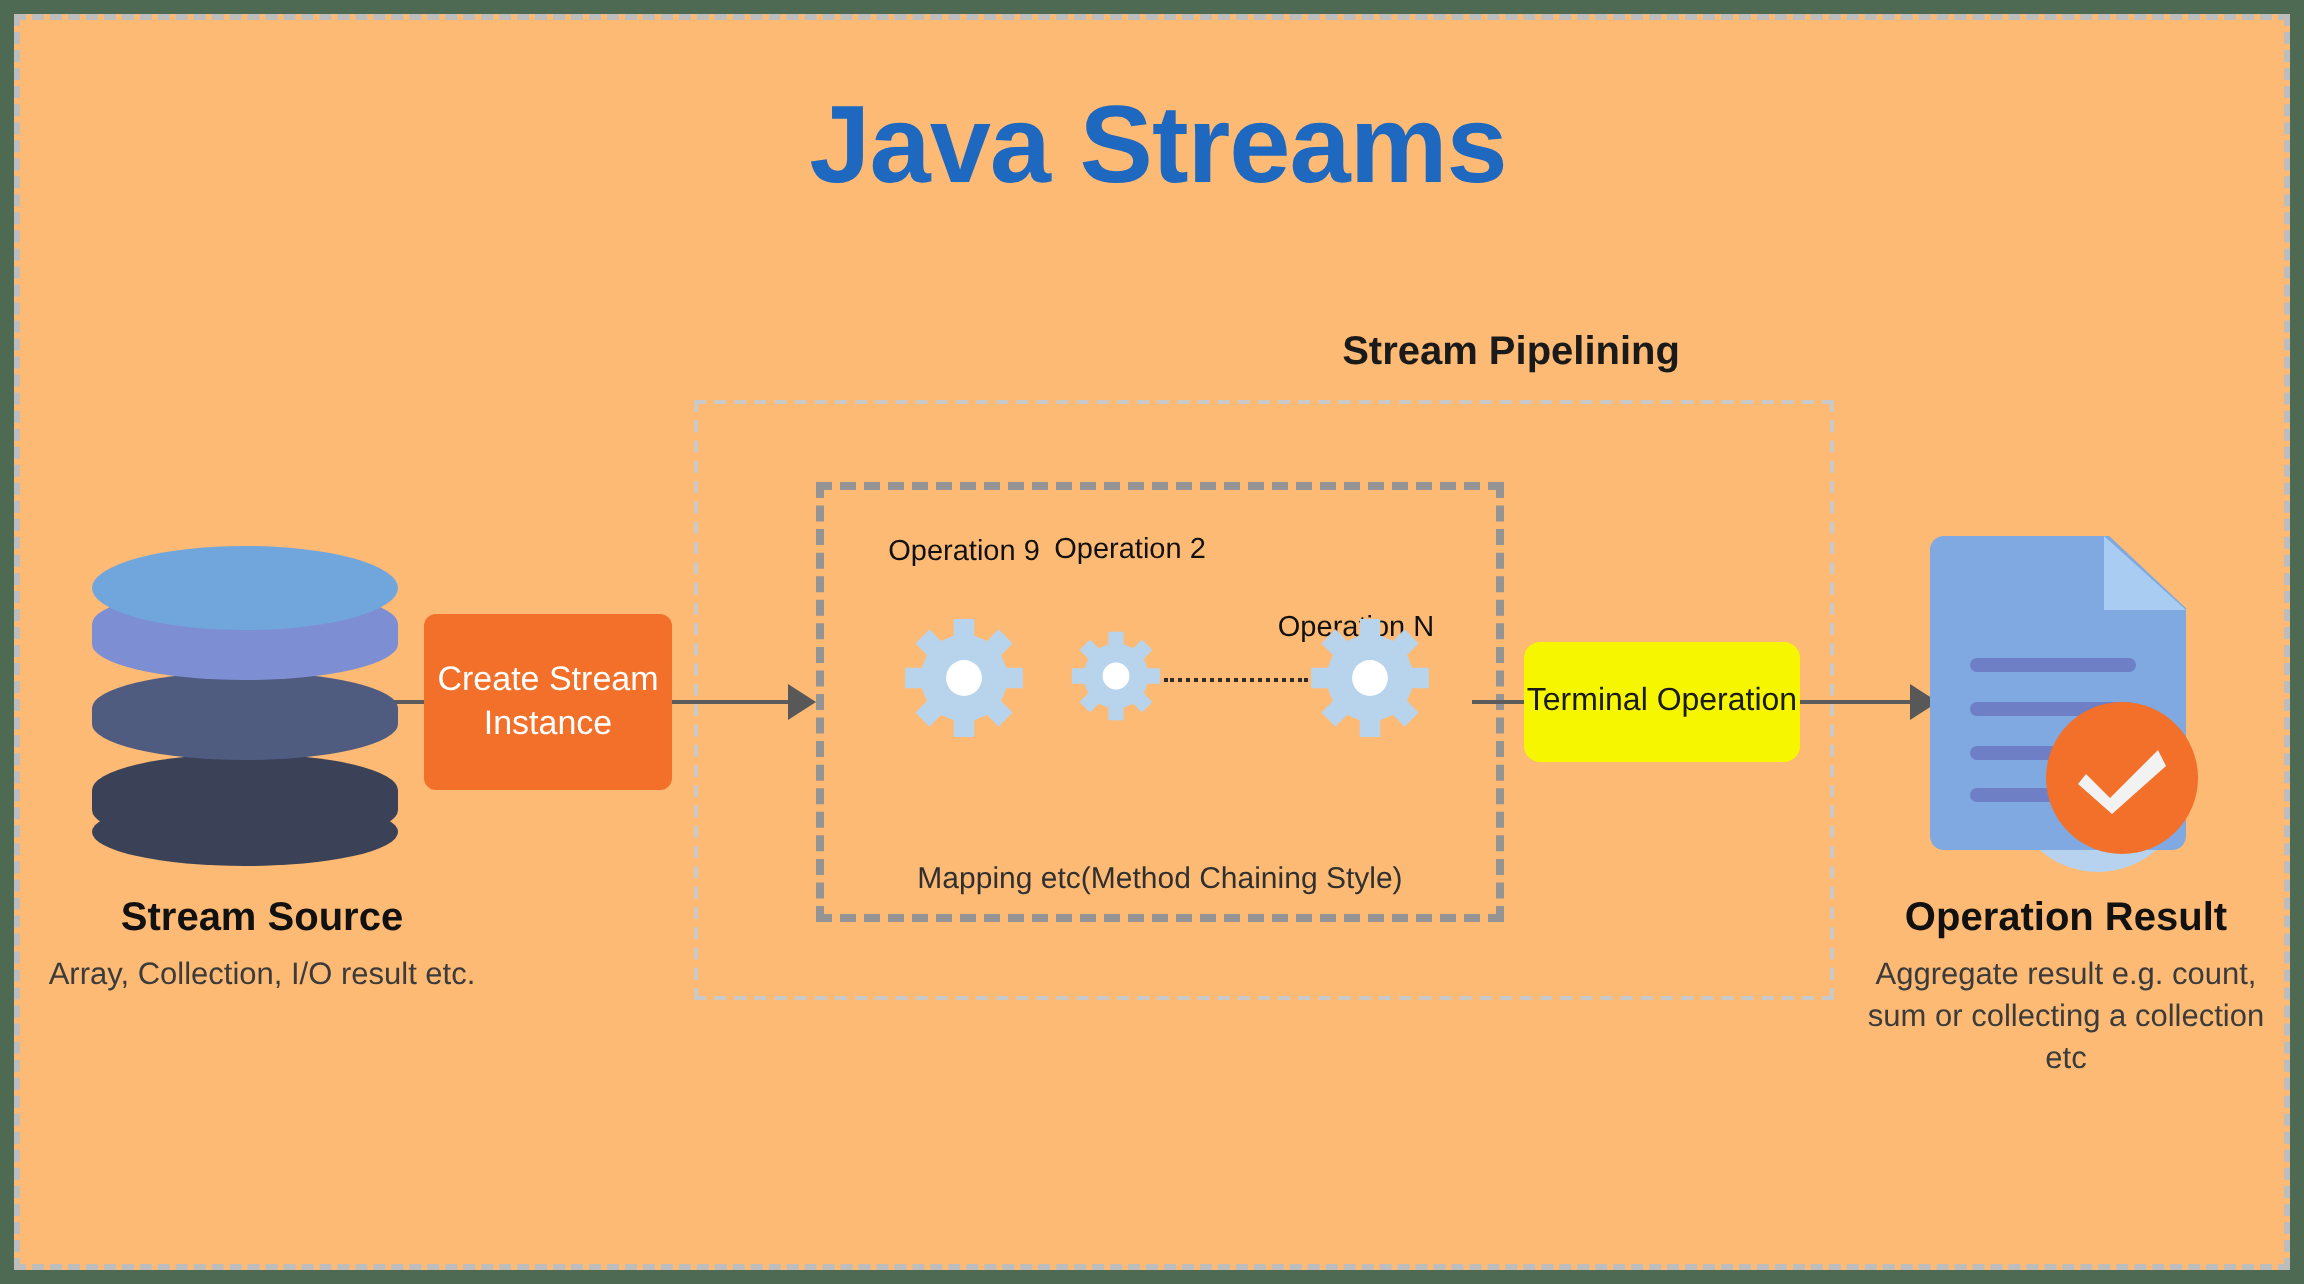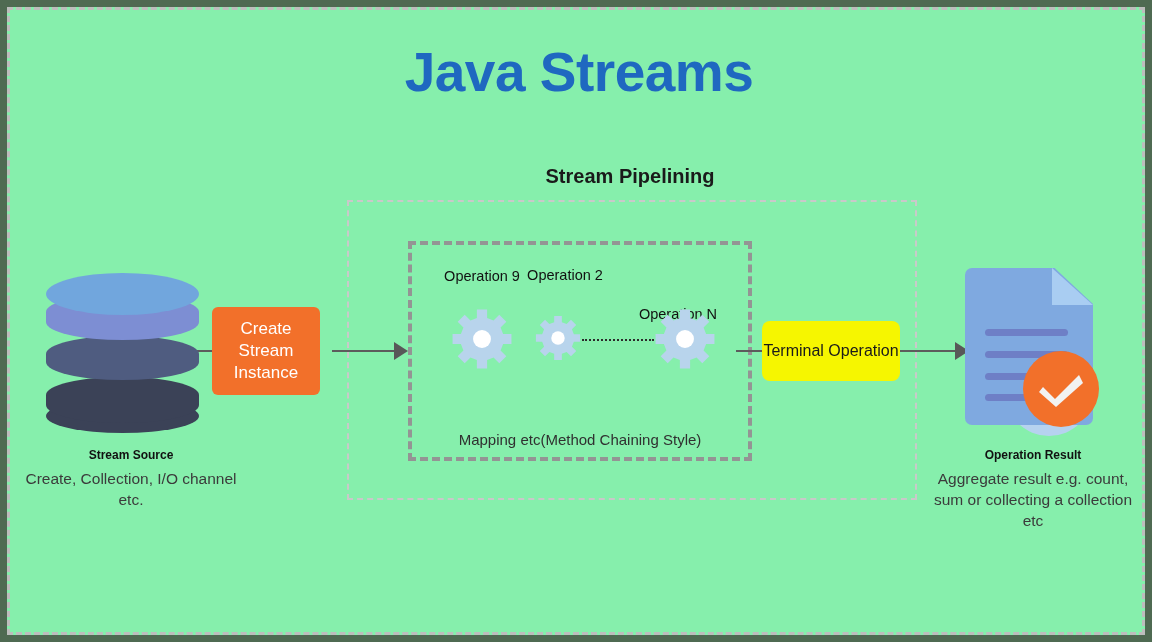--- a/index.html
+++ b/index.html
@@ -15,21 +15,21 @@
   body {
     background: #4f6a52;
   }
 
   .card {
     position: absolute;
     left: 7px;
     top: 7px;
     width: 1138px;
     height: 628px;
-    background: #86efac;
+    background: #fdba74;
     border: 3px dashed #bdbdbd;
   }
 
   
   .title {
     position: absolute;
     left: 0;
     top: 30px;
     width: 1138px;
     text-align: center;
@@ -38,21 +38,21 @@
     color: #1f68c0;
     letter-spacing: -0.5px;
   }
 
   
   .pipelining-title {
     position: absolute;
     left: 410px;
     top: 155px;
     width: 420px;
-    text-align: center;
+    text-align: right;
     font-size: 20px;
     font-weight: 700;
     color: #1a1a1a;
   }
 
   
   .outer-box {
     position: absolute;
     left: 337px;
     top: 190px;
@@ -98,21 +98,21 @@
     top: 126px;
     height: 34px;
     background: #3b4257;
     border-radius: 50%;
     z-index: 1;
   }
 
   
   .caption-block { position: absolute; text-align: center; }
   .caption-title {
-    font-size: 12px;
+    font-size: 20px;
     font-weight: 700;
     color: #111111;
     margin-bottom: 7px;
   }
   .caption-sub {
     font-size: 15.5px;
     color: #3b3b3b;
     line-height: 1.35;
   }
   .src-caption { left: 10px; top: 438px; width: 222px; }
@@ -123,21 +123,21 @@
     position: absolute;
     display: flex;
     align-items: center;
     justify-content: center;
     text-align: center;
     line-height: 1.28;
   }
   .create-box {
     left: 202px;
     top: 297px;
-    width: 108px;
+    width: 124px;
     height: 88px;
     background: #f2702a;
     color: #ffffff;
     font-size: 17px;
     border-radius: 6px;
   }
   .terminal-box {
     left: 752px;
     top: 311px;
     width: 138px;
@@ -297,21 +297,21 @@
   <div class="cylinder">
     <div class="cyl-band cyl-bottom"></div>
     <div class="cyl-band cyl-b3"></div>
     <div class="cyl-band cyl-b2"></div>
     <div class="cyl-band cyl-b1"></div>
     <div class="cyl-band cyl-top"></div>
   </div>
 
   <div class="caption-block src-caption">
     <div class="caption-title">Stream Source</div>
-    <div class="caption-sub">Create, Collection, I/O channel etc.</div>
+    <div class="caption-sub">Array, Collection, I/O result etc.</div>
   </div>
 
   <div class="arrow arrow-1 no-head"></div>
   <div class="arrow arrow-2"></div>
   <div class="arrow arrow-3 no-head"></div>
   <div class="arrow arrow-4"></div>
 
   <div class="proc-box create-box">Create Stream Instance</div>
 
   <div class="op-label op1-label">Operation 9</div>

